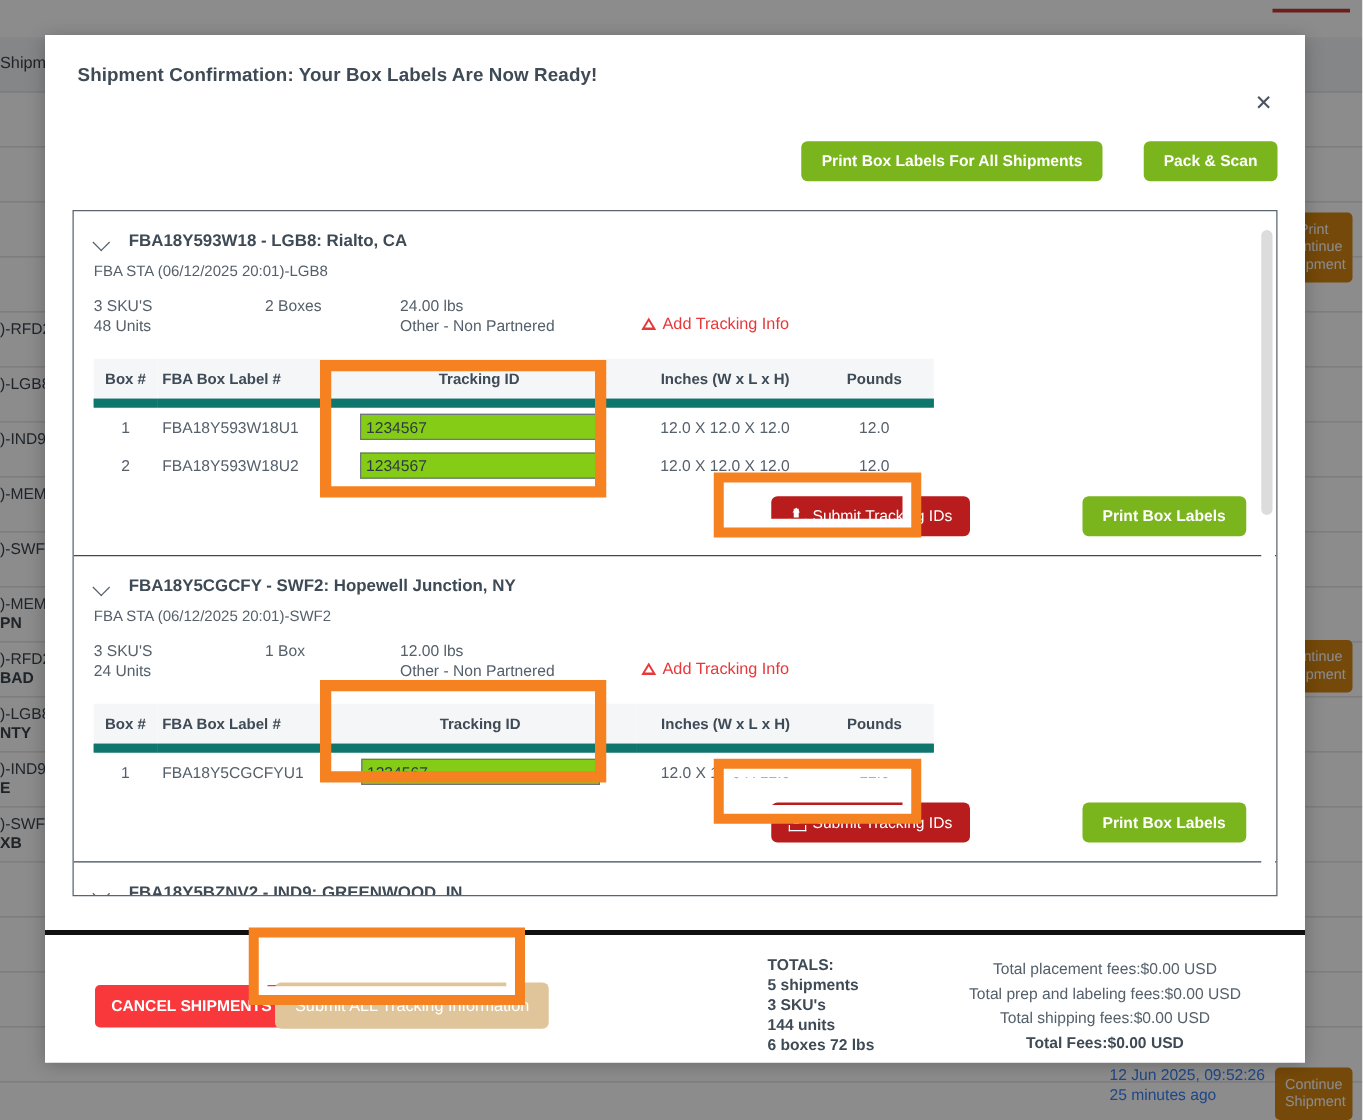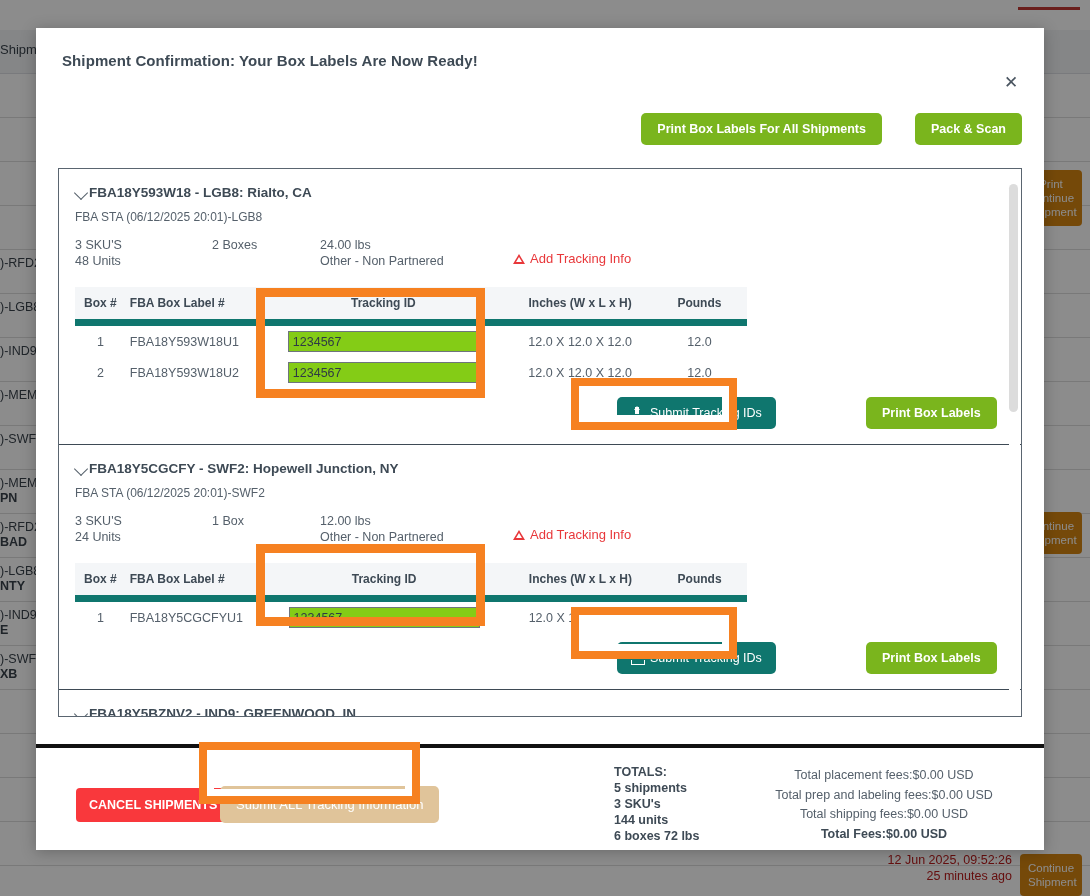--- a/index.html
+++ b/index.html
@@ -45,21 +45,21 @@
   #bg-header-band {
     position: absolute; left: 0; top: 30px; width: 1090px; height: 44px;
     background: #f2f4f6; border-bottom: 1px solid #dcdfe3;
   }
   #bg-header-text {
     position: absolute; left: 0; top: 42px;
     font-size: 13px; color: #3a434c; white-space: nowrap;
   }
   #bg-ts {
     position: absolute; right: 78px; top: 852px;
-    font-size: 12.5px; color: #b91c1c; line-height: 16px; text-align: right;
+    font-size: 12.5px; color: #3b82f6; line-height: 16px; text-align: left;
   }
 
   
   #dim {
     position: absolute; inset: 0;
     background: rgba(0,0,0,0.45);
   }
 
   
   #modal {
@@ -121,22 +121,23 @@
     width: 9px; height: 228px;
     background: #dcdcdc; border-radius: 5px;
     cursor: pointer;
   }
 
   .shipment {
     border-bottom: 1px solid #3e4a55;
     padding: 0;
   }
   .ship-head {
-    display: flex; align-items: flex-start;
+    display: flex; align-items: flex-end;
     padding: 16px 0 0 16px;
+    gap: 14px;
   }
   .chev {
     width: 14px; height: 14px; position: relative; cursor: pointer;
     flex: 0 0 auto;
   }
   .chev::before {
     content: ""; position: absolute; left: 1px; top: 3px;
     width: 9px; height: 9px;
     border-right: 1.6px solid #55606b;
     border-bottom: 1.6px solid #55606b;
@@ -207,21 +208,21 @@
     padding: 0 4px;
     font-family: "Liberation Sans", sans-serif;
     background: #84cc16;
   }
   .ship-actions {
     position: relative;
     height: 56px;
   }
   .btn-submit-track {
     position: absolute;
-    background: #0f766e;
+    background: #b91c1c;
     color: #ffffff;
     border: none; border-radius: 5px;
     font-size: 12.5px;
     padding: 9px 14px;
     cursor: pointer;
     display: flex; align-items: center; gap: 7px;
     font-family: "Liberation Sans", sans-serif;
     white-space: nowrap;
   }
   .upload-ic {

